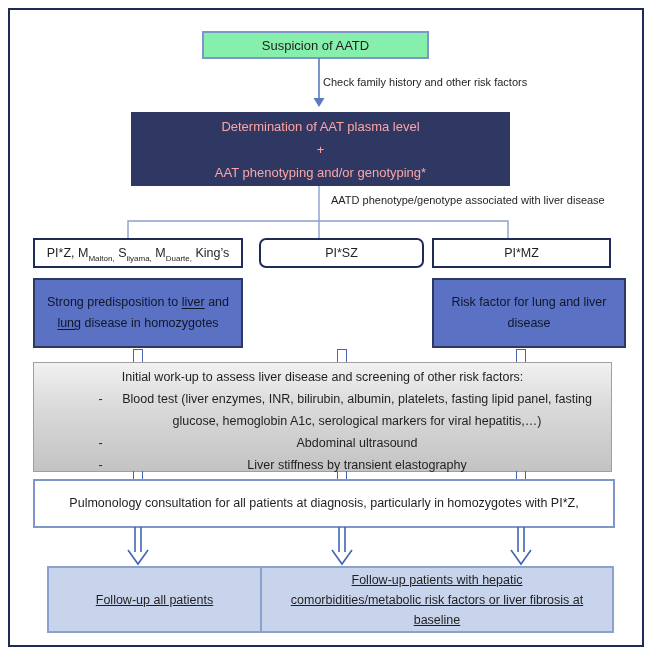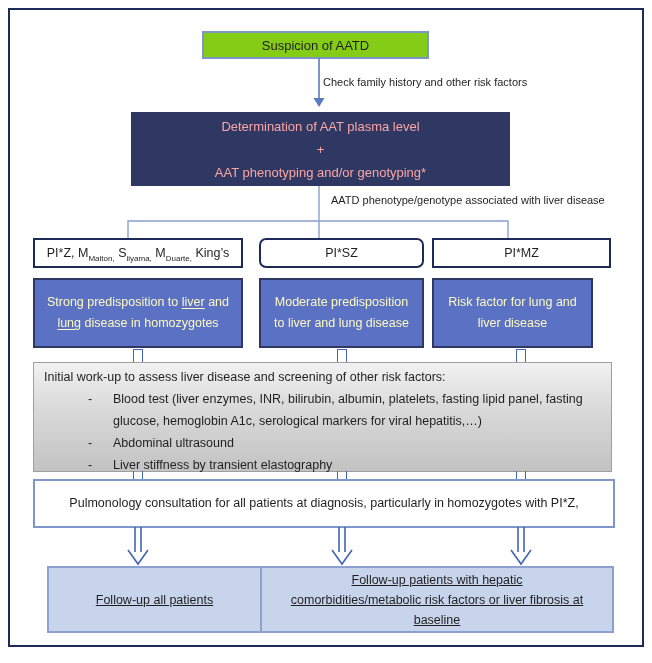--- a/index.html
+++ b/index.html
@@ -7,45 +7,45 @@
     position:relative;width:652px;height:663px;background:#ffffff;
     font-family:"Liberation Sans",sans-serif;color:#1f1f1f;overflow:hidden;
   }
   .frame{
     position:absolute;left:8px;top:8px;width:632px;height:635px;
     border:2px solid #1f2b57;
   }
   .box{position:absolute;box-sizing:border-box;display:flex;flex-direction:column;
        align-items:center;justify-content:center;text-align:center;}
   .suspicion{
-    left:202px;top:31px;width:227px;height:28px;background:#84cc16;
+    left:202px;top:31px;width:227px;height:28px;background:#86efac;
     border:2px solid #7e96ca;font-size:13px;
   }
   .lbl{position:absolute;font-size:11px;color:#1f1f1f;white-space:nowrap;}
   .check-lbl{left:323px;top:76px;}
   .branch-lbl{left:331px;top:194px;}
   .darkbox{
     left:131px;top:112px;width:379px;height:74px;background:#2e3862;
     color:#fca5a5;font-size:13px;line-height:23px;
   }
   .hdrbox{height:30px;top:238px;background:#fff;border:2px solid #1f2b57;font-size:12.5px;}
   .h1{left:33px;width:210px;}
   .h2{left:259px;width:165px;border-radius:7px;}
   .h3{left:432px;width:179px;}
   .bluebox{top:278px;height:70px;background:#5b71c4;border:2px solid #2e3862;
-           color:#fef9c3;font-size:12.5px;line-height:21px;padding:0 8px;}
+           color:#0f172a;font-size:12.5px;line-height:21px;padding:0 8px;}
   .b1{left:33px;width:210px;}
   .b2{left:259px;width:165px;}
-  .b3{left:432px;width:161px;}
+  .b3{left:432px;width:194px;}
   .bluebox u{text-underline-offset:2px;}
   .graybox{
     position:absolute;left:33px;top:362px;width:579px;height:110px;box-sizing:border-box;
     background:linear-gradient(180deg,#f1f1f1 0%,#d8d8d8 45%,#c3c3c3 100%);
     border:1px solid #9f9f9f;font-size:12.5px;line-height:22px;
-    padding:3px 10px;text-align:left;
+    padding:3px 10px;text-align:center;
   }
   .bullet{display:flex;padding-left:44px;}
   .dash{width:25px;flex:none;}
   .btext{flex:1;}
   .pulmbox{
     left:33px;top:479px;width:582px;height:49px;background:#fff;
     border:2px solid #7e96ca;font-size:12.5px;line-height:21px;
   }
   .shaft{position:absolute;box-sizing:border-box;width:10px;background:transparent;
          border-left:1.5px solid #4464b4;border-right:1.5px solid #4464b4;}
@@ -97,23 +97,20 @@
   <div class="box hdrbox h2">
     <span><span>PI*SZ</span></span>
   </div>
   <div class="box hdrbox h3">
     <span><span>PI*MZ</span></span>
   </div>
 
   <div class="box bluebox b1">
     <span><span>Strong predisposition to </span><u>liver</u><span> and </span><u>lung</u><span> disease in homozygotes</span></span>
   </div>
-  <div class="box bluebox b2">
-    <span><span>Moderate predisposition to liver and lung disease</span></span>
-  </div>
   <div class="box bluebox b3">
     <span><span>Risk factor for lung and liver disease</span></span>
   </div>
 
   <div class="shaft r1 c1"></div>
   <div class="shaft r1 c2"></div>
   <div class="shaft r1 c3"></div>
 
   <div class="graybox">
     <div>Initial work-up to assess liver disease and screening of other risk factors:</div>

